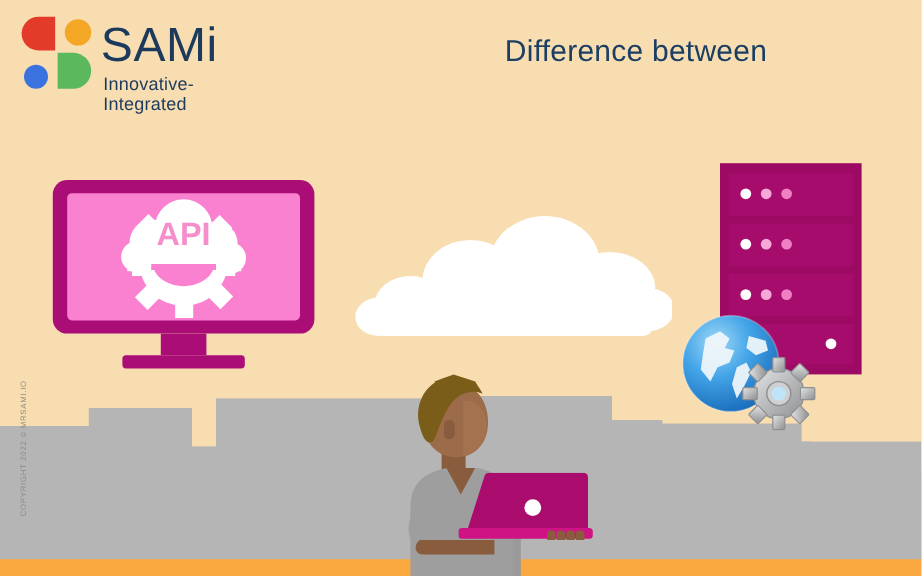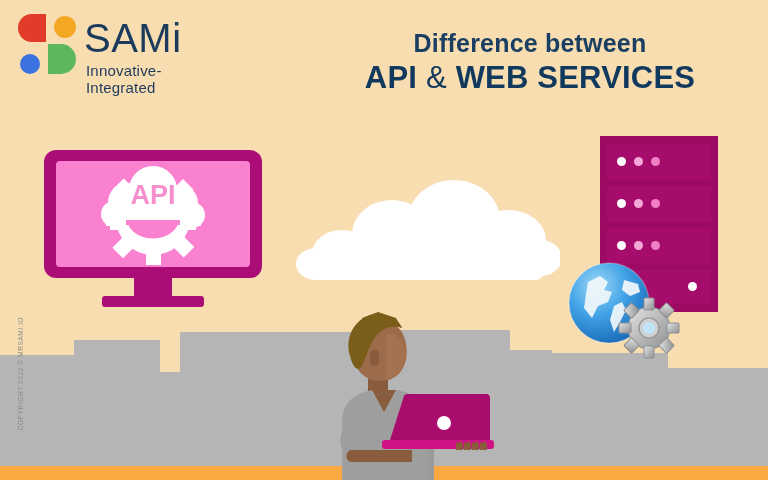--- a/index.html
+++ b/index.html
@@ -24,21 +24,21 @@
   .m-blue{position:absolute;left:4px;top:42px;width:20px;height:20px;background:#3a72e0;border-radius:50%;}
   .m-green{position:absolute;left:32px;top:32px;width:28px;height:30px;background:#5cb85c;
            border-radius:0 15px 15px 0;}
   .logo-word{position:absolute;left:68px;top:6px;font-size:40px;line-height:40px;
              letter-spacing:.5px;color:#1b3a5c;font-weight:400;}
   .logo-tag{position:absolute;left:70px;top:50px;font-size:15px;letter-spacing:.2px;
             color:#1b3a5c;font-weight:400;}
 
   
   .title-wrap{position:absolute;left:330px;top:28px;width:400px;text-align:center;}
-  .t1{font-size:25px;color:#1b3f63;font-weight:700;line-height:30px;letter-spacing:.2px;}
+  .t1{font-size:25px;color:#1b3f63;font-weight:400;line-height:30px;letter-spacing:.2px;}
   .t2{font-size:31px;color:#11395e;font-weight:700;line-height:36px;margin-top:2px;letter-spacing:.2px;}
   .t2 .amp{font-weight:400;}
 
   
   .monitor{position:absolute;left:44px;top:150px;}
   .mon-frame{width:218px;height:128px;background:#ab0d77;border-radius:12px;
              box-sizing:border-box;padding:11px 12px;}
   .mon-screen{width:100%;height:100%;background:#fa80d0;border-radius:4px;position:relative;overflow:hidden;}
   .mon-neck{position:absolute;left:90px;top:128px;width:38px;height:18px;background:#ab0d77;}
   .mon-base{position:absolute;left:58px;top:146px;width:102px;height:11px;background:#ab0d77;border-radius:3px;}
@@ -103,25 +103,20 @@
       <span class="m-orange"></span>
       <span class="m-blue"></span>
       <span class="m-green"></span>
     </div>
     <div class="logo-word">SAMi</div>
     <div class="logo-tag">Innovative-Integrated</div>
   </div>
 
   <div class="title-wrap">
     <div class="t1">Difference between</div>
-    <div class="t2">
-      <span>API</span>
-      <span class="amp">&amp;</span>
-      <span>WEB SERVICES</span>
-    </div>
   </div>
 
   <div class="monitor">
     <div class="mon-frame">
       <div class="mon-screen">
         <svg class="api-badge" width="118" height="104" viewBox="0 0 118 104">
 
           <g fill="#ffffff">
             <circle cx="59" cy="56" r="37"></circle>
             <rect x="52" y="10" width="15" height="15"></rect>

